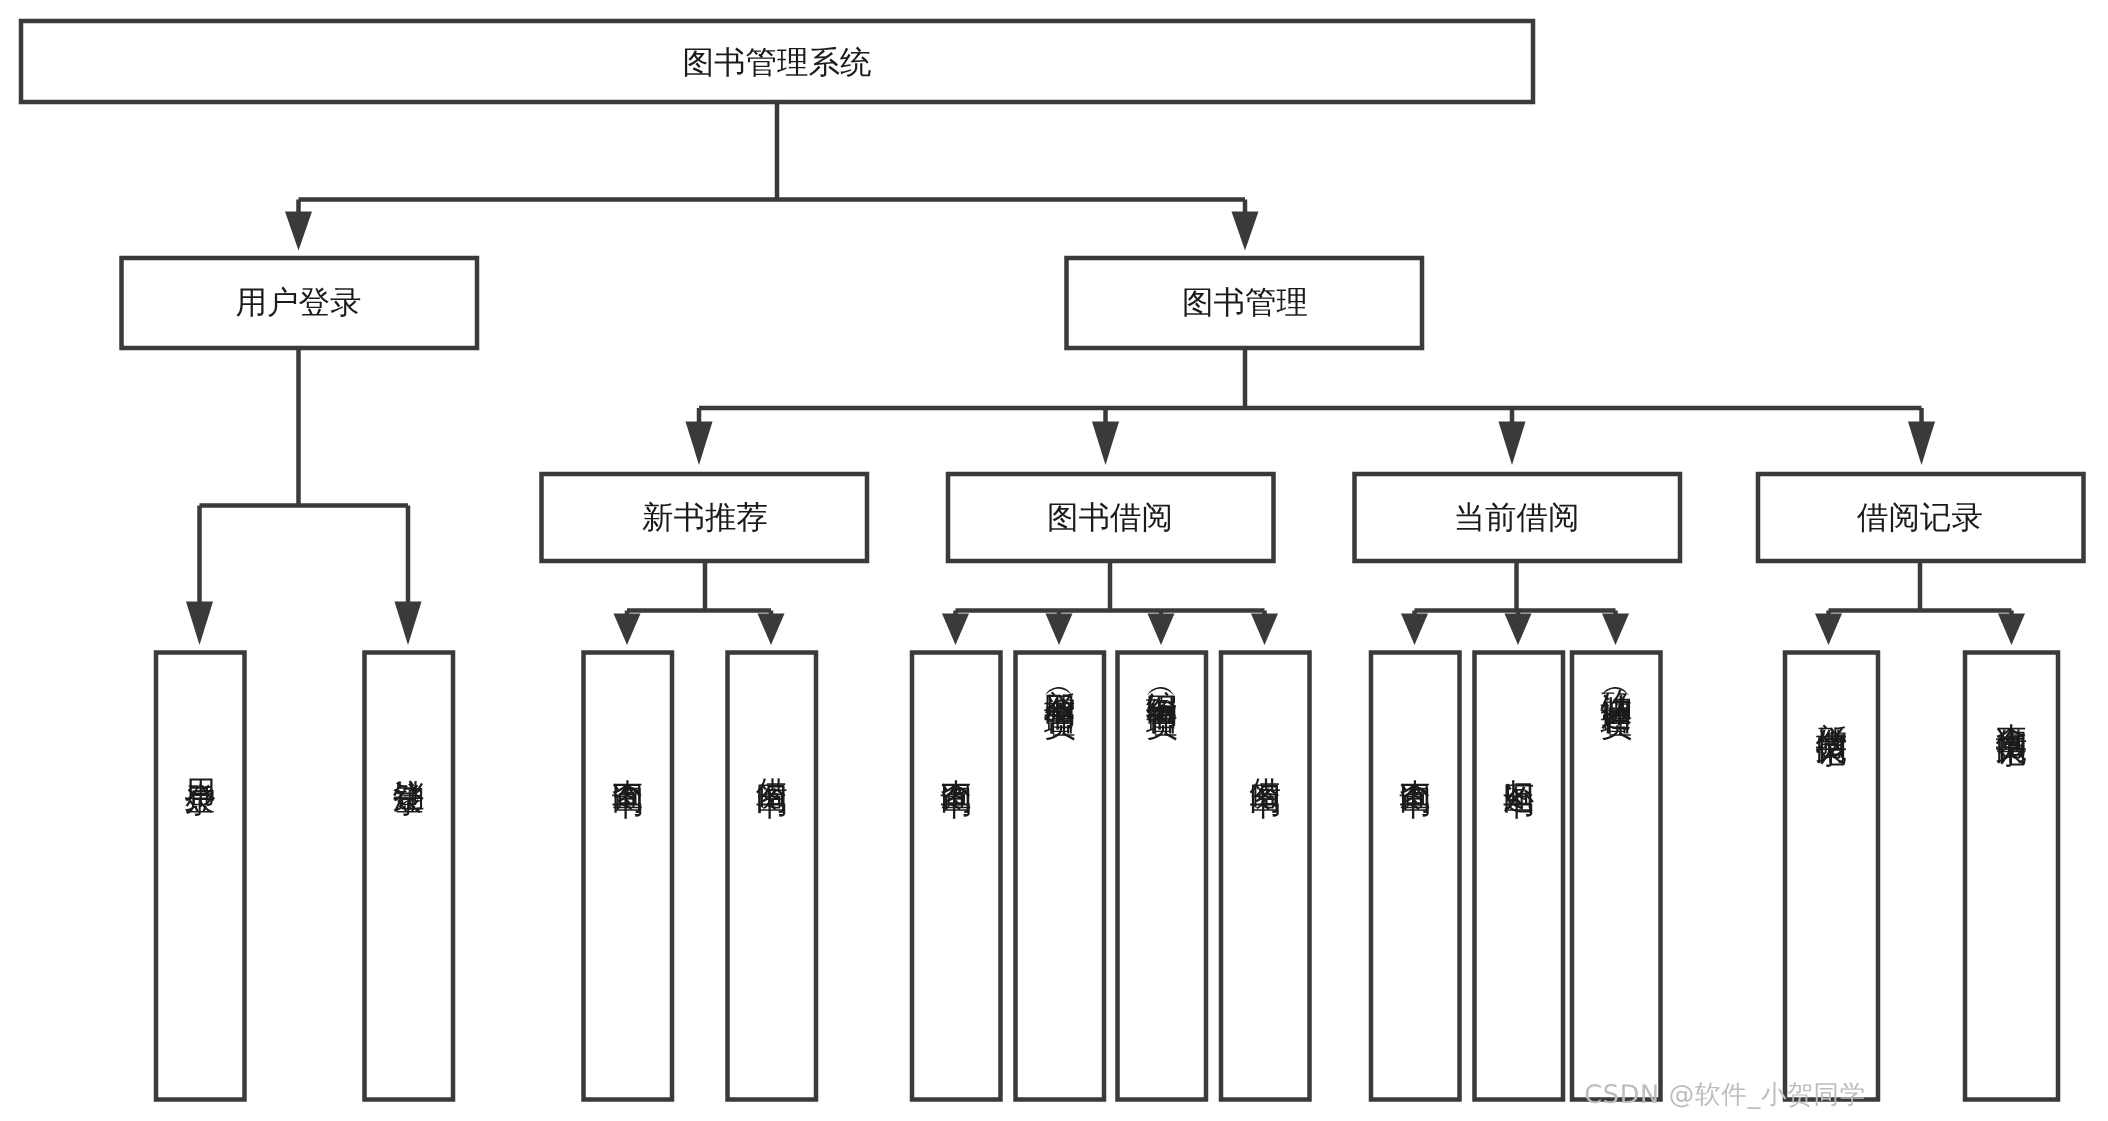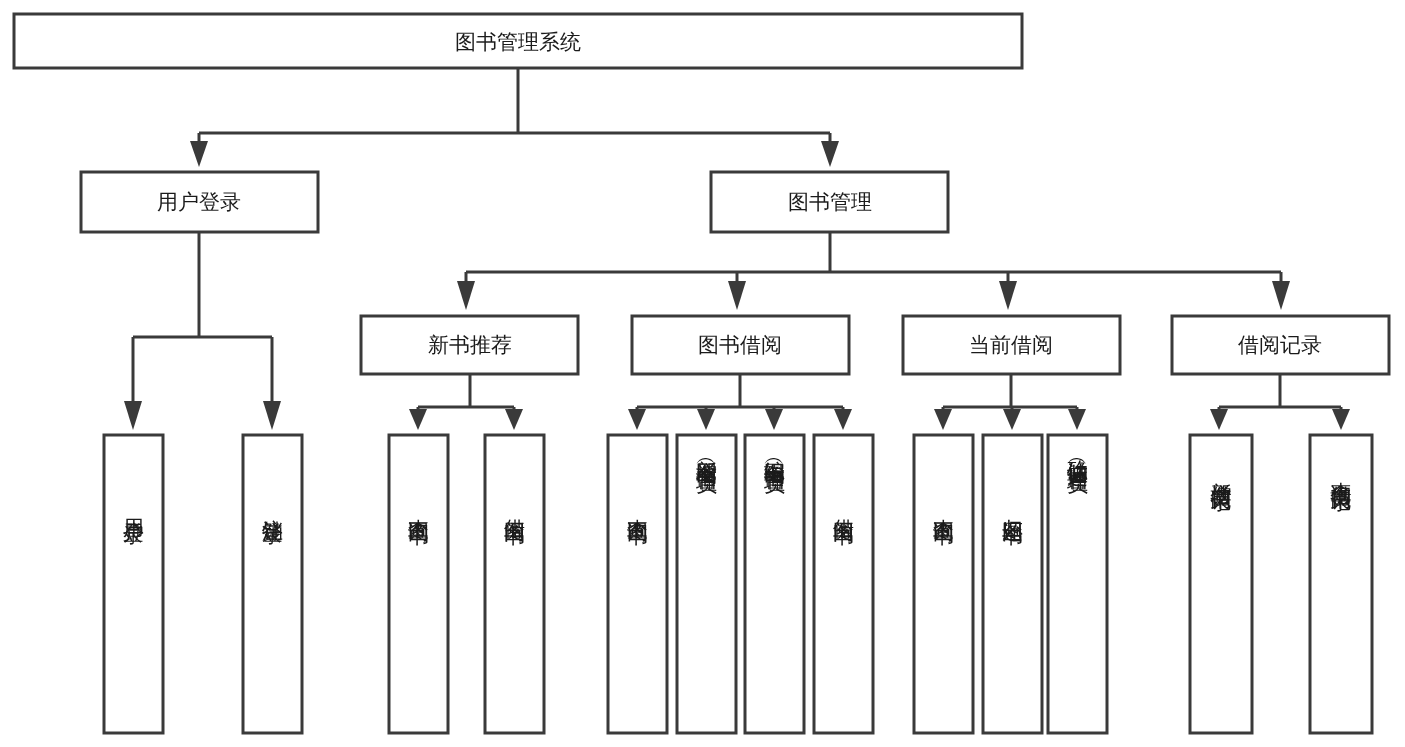--- a/index.html
+++ b/index.html
@@ -227,14 +227,15 @@
     <span class="vtext">确认归还（管理员）</span>
   </div>
 
   <div class="vtext-holder" style="left:1190px; top:465px; width:62px; height:268px;">
     <span class="vtext">新增借阅记录</span>
   </div>
   <div class="vtext-holder" style="left:1310px; top:465px; width:62px; height:268px;">
     <span class="vtext">查询借阅记录</span>
   </div>
 
+  <div class="watermark">CSDN @软件_小贺同学</div>
 
 </div>
 
 </body></html>

